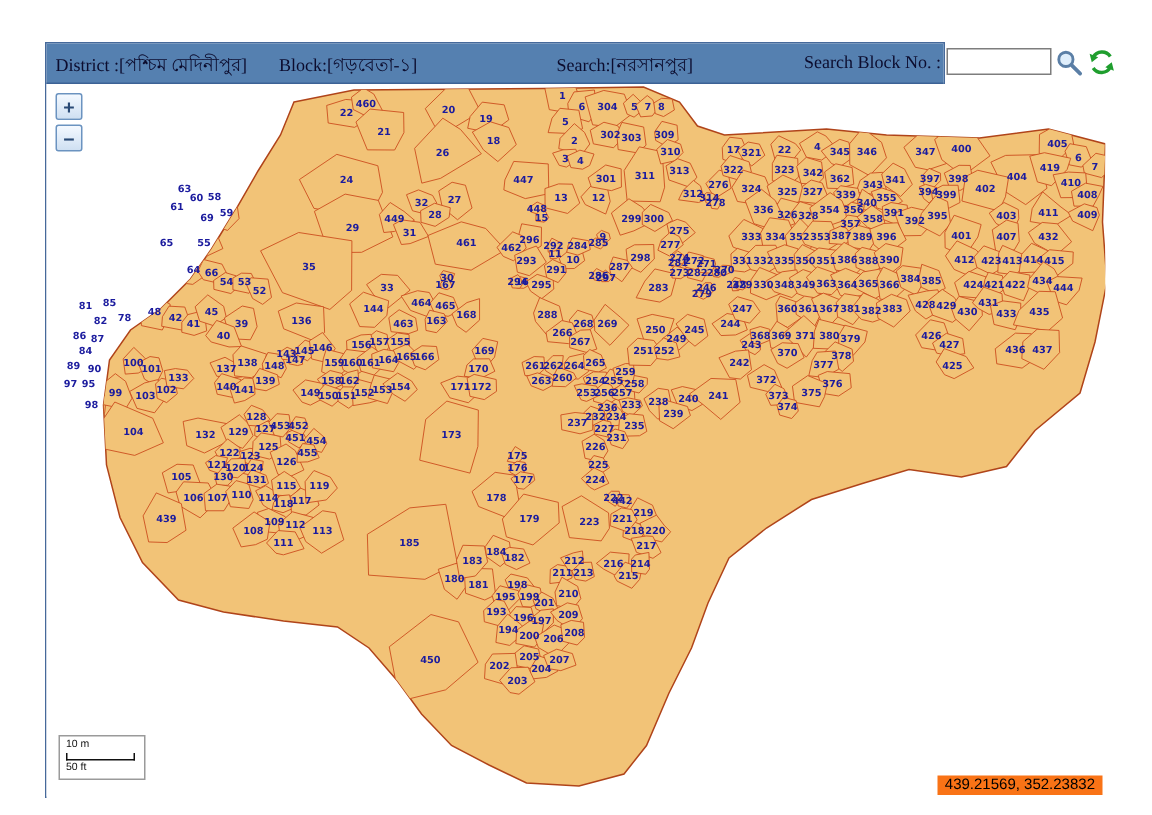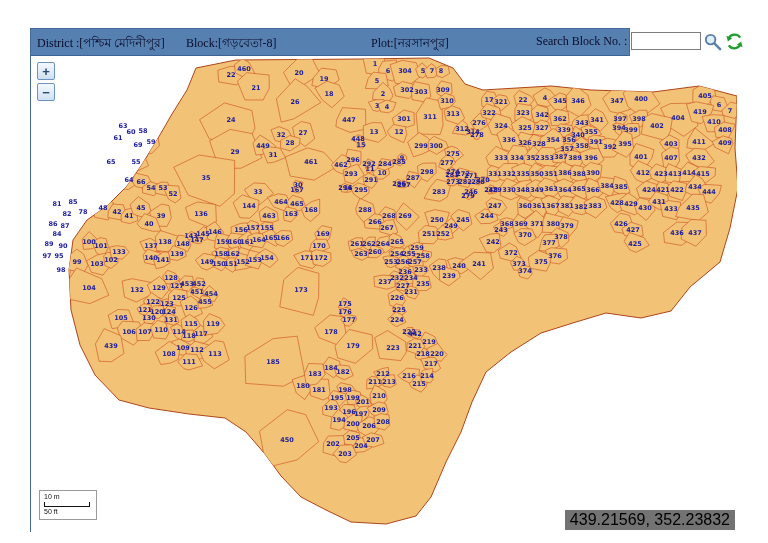--- a/index.html
+++ b/index.html
@@ -32,33 +32,33 @@
   .zoom button{width:18px;height:18px;padding:0;font-size:13px;line-height:15px;font-weight:bold;
                color:#2a4a75;background:linear-gradient(#f4f9ff,#cfe0f2);
                border:1px solid #6b93c0;border-radius:2px;cursor:pointer;}
   
   .scalebar{position:absolute;left:8px;bottom:12px;background:rgba(255,255,255,0.85);
             border:1px solid #9a9a9a;padding:2px 6px 3px 4px;font-size:7px;color:#111;
             line-height:8px;}
   .scalebar .sline{width:44px;height:4px;border-left:1px solid #111;border-right:1px solid #111;
                    border-bottom:1px solid #111;margin:1px 0;}
   
-  .coords{position:absolute;right:2px;bottom:2px;background:#737373;padding:1px 5px;
-          font-size:16px;color:#000;}
+  .coords{position:absolute;right:2px;bottom:2px;background:#f97316;padding:1px 5px;
+          font-size:10px;color:#000;}
 </style>
 </head>
 <body>
 
 <div class="screen">
   <div class="window">
 
     <div class="header">
       <span class="hlabel lbl-district">District :[পশ্চিম মেদিনীপুর]</span>
-      <span class="hlabel lbl-block">Block:[গড়বেতা-8]</span>
-      <span class="hlabel lbl-mouza">Plot:[নরসানপুর]</span>
+      <span class="hlabel lbl-block">Block:[গড়বেতা-১]</span>
+      <span class="hlabel lbl-mouza">Search:[নরসানপুর]</span>
       <span class="hlabel lbl-search">Search Block No. :</span>
       <input class="search-input" type="text" value="" style="">
       <span class="hicon icon-search">
         <svg viewBox="0 0 20 20" width="19" height="19">
           <circle cx="8" cy="8" r="5" fill="#dfeefb" stroke="#5b7fa6" stroke-width="2"></circle>
           <line x1="12" y1="12" x2="18" y2="18" stroke="#5b7fa6" stroke-width="2.6" stroke-linecap="round"></line>
         </svg>
       </span>
       <span class="hicon icon-refresh">
         <svg viewBox="0 0 20 20" width="19" height="19">

